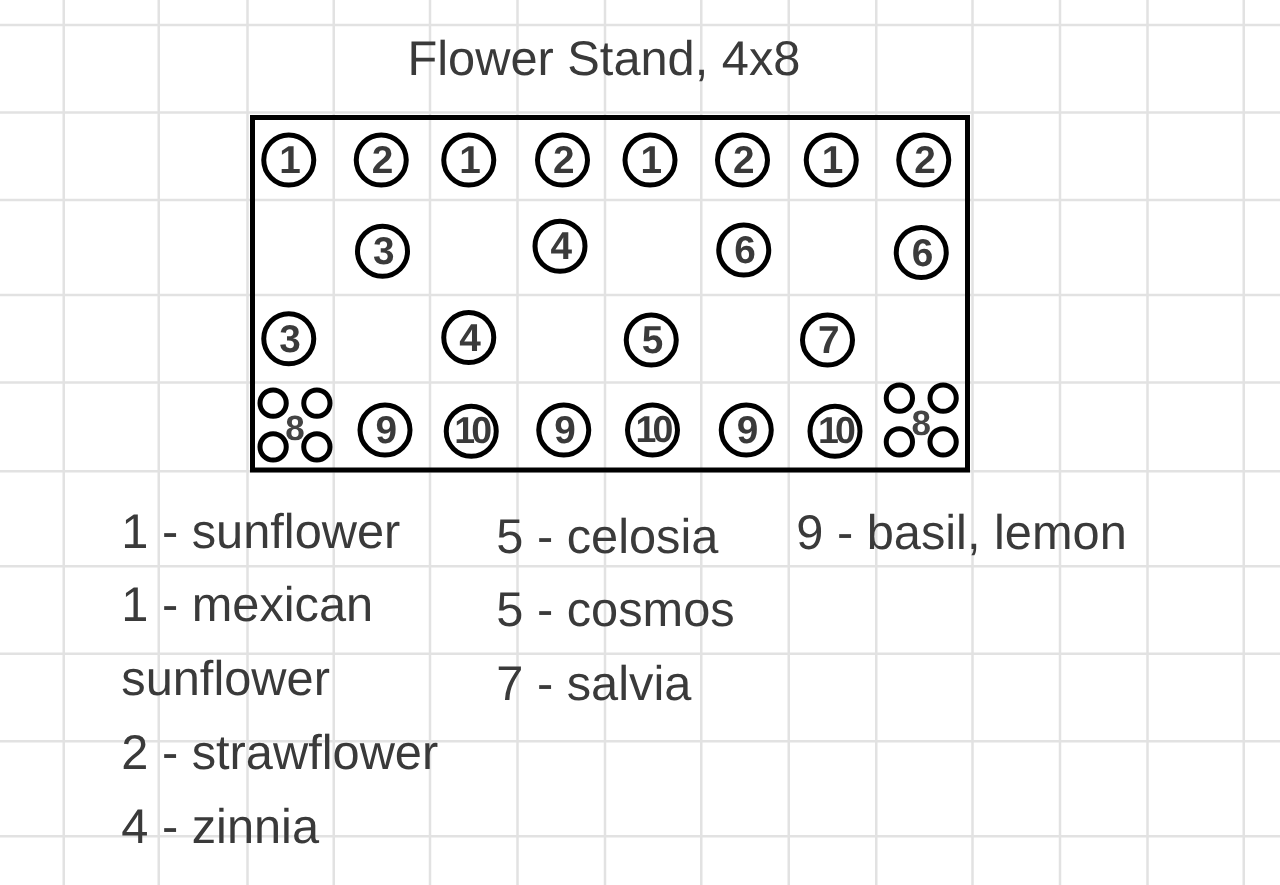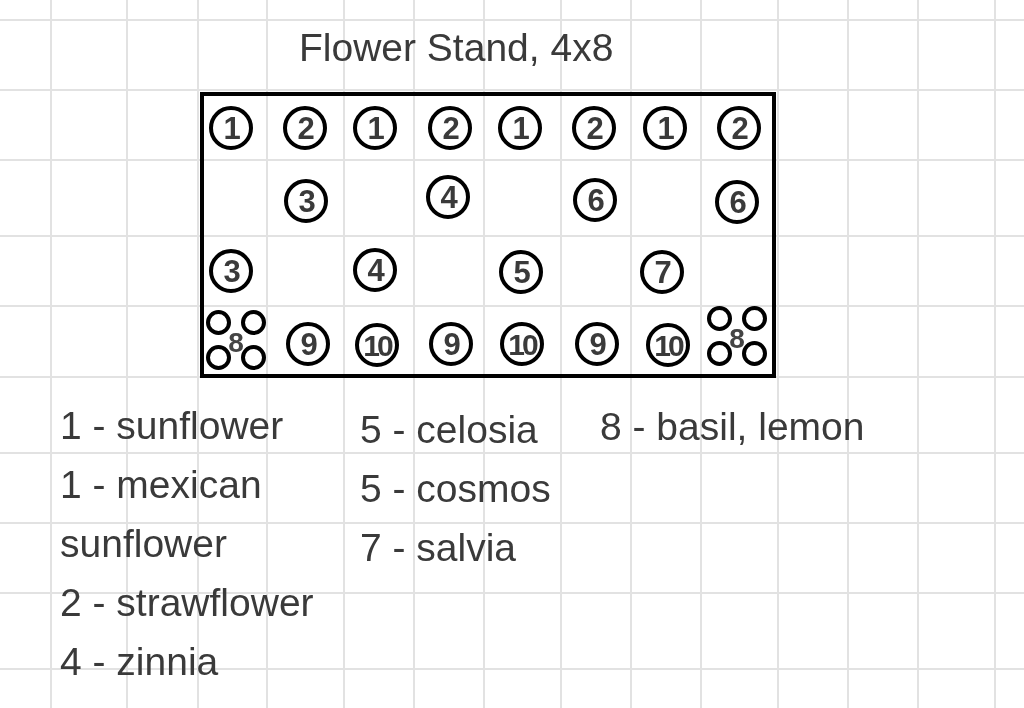--- a/index.html
+++ b/index.html
@@ -1,30 +1,30 @@
 <!DOCTYPE html>
 <html><head>
 <meta charset="utf-8">
 <style>
   html, body { margin: 0; padding: 0; background: #ffffff; }
   body { width: 1024px; height: 708px; position: relative; overflow: hidden; font-family: "Liberation Sans", sans-serif; color: #3a3a3a; }
   #canvas { position: absolute; left: 0; top: 0; width: 1024px; height: 708px; }
   .gridline { position: absolute; background: #e2e2e2; }
   .gridline.v { top: 0; width: 2px; height: 708px; }
   .gridline.h { left: 0; height: 2px; width: 1024px; }
-  .title { position: absolute; left: 299px; top: 26px; font-size: 39px; line-height: 44px; white-space: nowrap; color: #3a3a3a; }
+  .title { position: absolute; left: 326px; top: 26px; font-size: 39px; line-height: 44px; white-space: nowrap; color: #3a3a3a; }
   .bed { position: absolute; left: 200px; top: 92px; width: 568px; height: 278px; border: 4px solid #000; }
   .plant { position: absolute; width: 36px; height: 36px; border: 4px solid #000; border-radius: 50%; box-sizing: content-box; }
   .plant .num { position: absolute; left: 50%; top: 50%; transform: translate(-50%, -50%); font-weight: bold; font-size: 31px; line-height: 31px; color: #3a3a3a; white-space: nowrap; letter-spacing: -2px; }
   .plant.wide .num { font-size: 30px; letter-spacing: -3px; }
   .dill { position: absolute; width: 60px; height: 66px; }
   .dill .ring { position: absolute; width: 17px; height: 17px; border: 4px solid #000; border-radius: 50%; background: transparent; }
   .dill .num { position: absolute; left: 50%; top: 50%; transform: translate(-50%, -50%); font-weight: bold; font-size: 28px; line-height: 28px; color: #444; }
   .legend-col { position: absolute; top: 396px; }
-  .legend-item { font-size: 39px; line-height: 59px; white-space: nowrap; color: #3a3a3a; }
+  .legend-item { font-size: 39px; line-height: 59px; white-space: nowrap; color: #3a3a3a; margin-left: 37px; }
 </style>
 </head>
 <body>
 
 <div id="canvas">
 
   <div class="gridline v" style="left:50px"></div>
   <div class="gridline v" style="left:126px"></div>
   <div class="gridline v" style="left:197px"></div>
   <div class="gridline v" style="left:266px"></div>
@@ -145,14 +145,14 @@
   <div class="legend-item">sunflower</div>
   <div class="legend-item">2 - strawflower</div>
   <div class="legend-item">4 - zinnia</div>
 </div>
 <div class="legend-col" style="left:360px;top:400px">
   <div class="legend-item">5 - celosia</div>
   <div class="legend-item">5 - cosmos</div>
   <div class="legend-item">7 - salvia</div>
 </div>
 <div class="legend-col" style="left:600px;top:397px">
-  <div class="legend-item">8 - basil, lemon</div>
+  <div class="legend-item">9 - basil, lemon</div>
 </div>
 
 </body></html>

